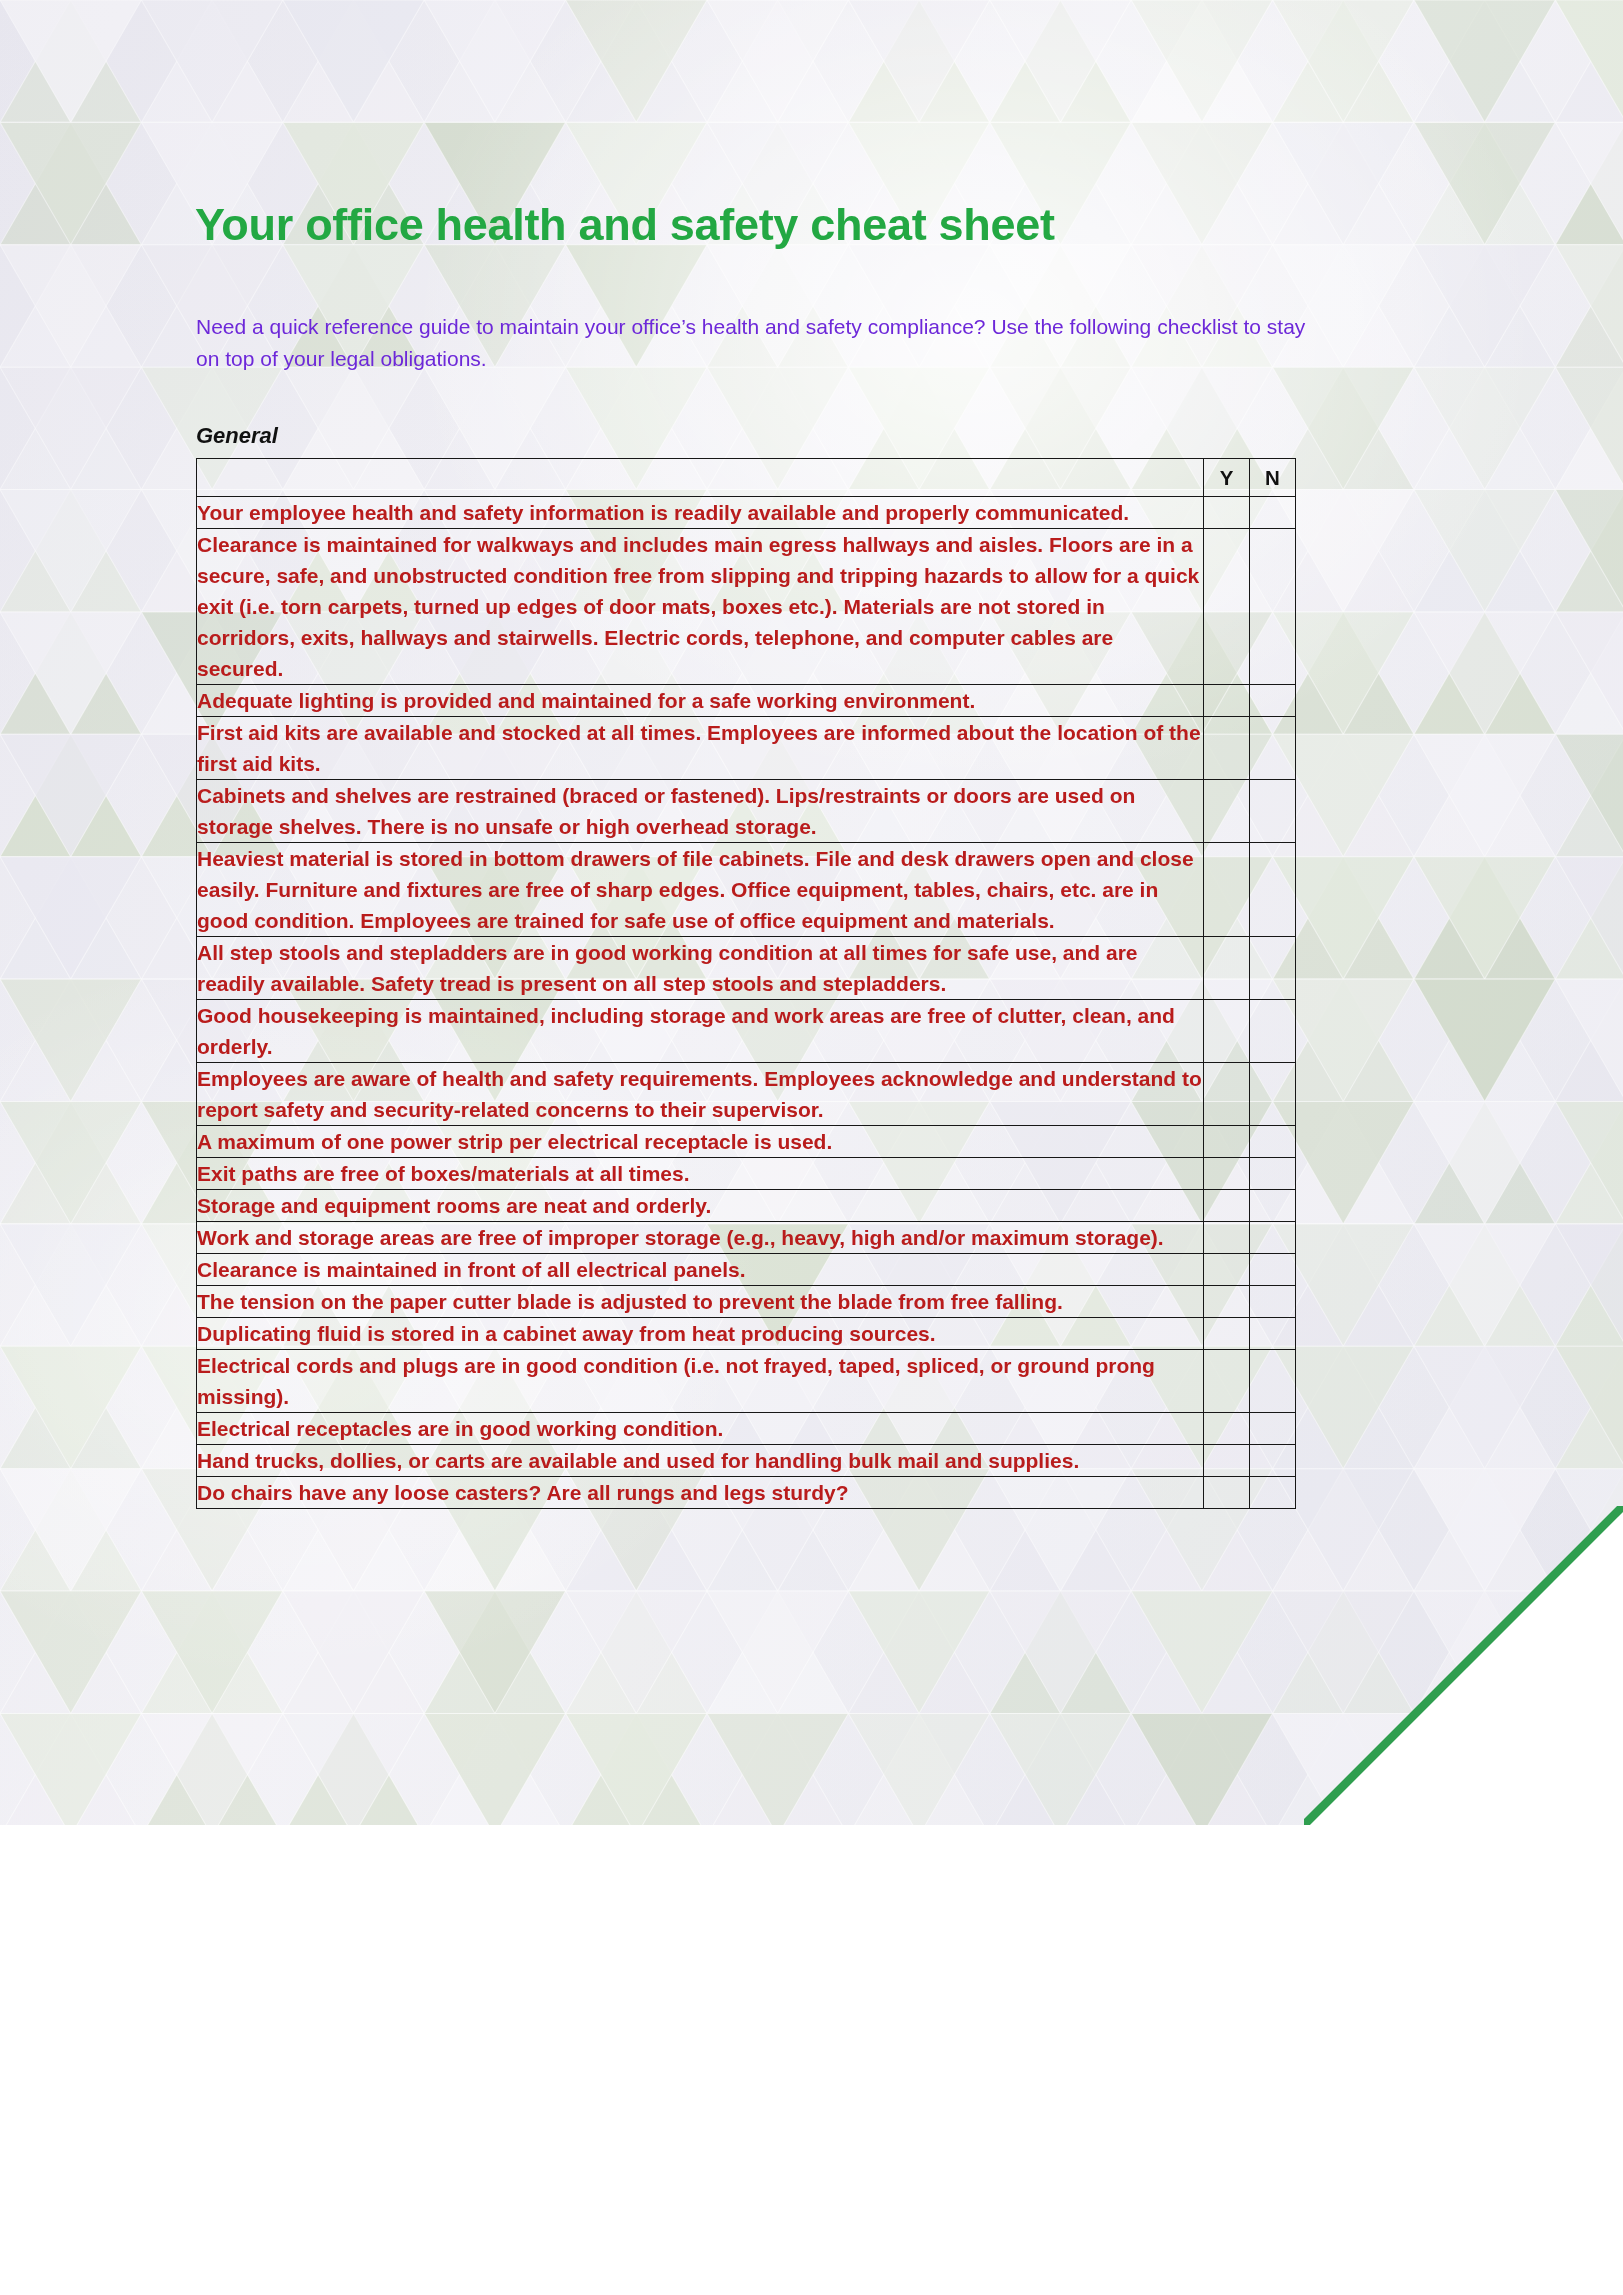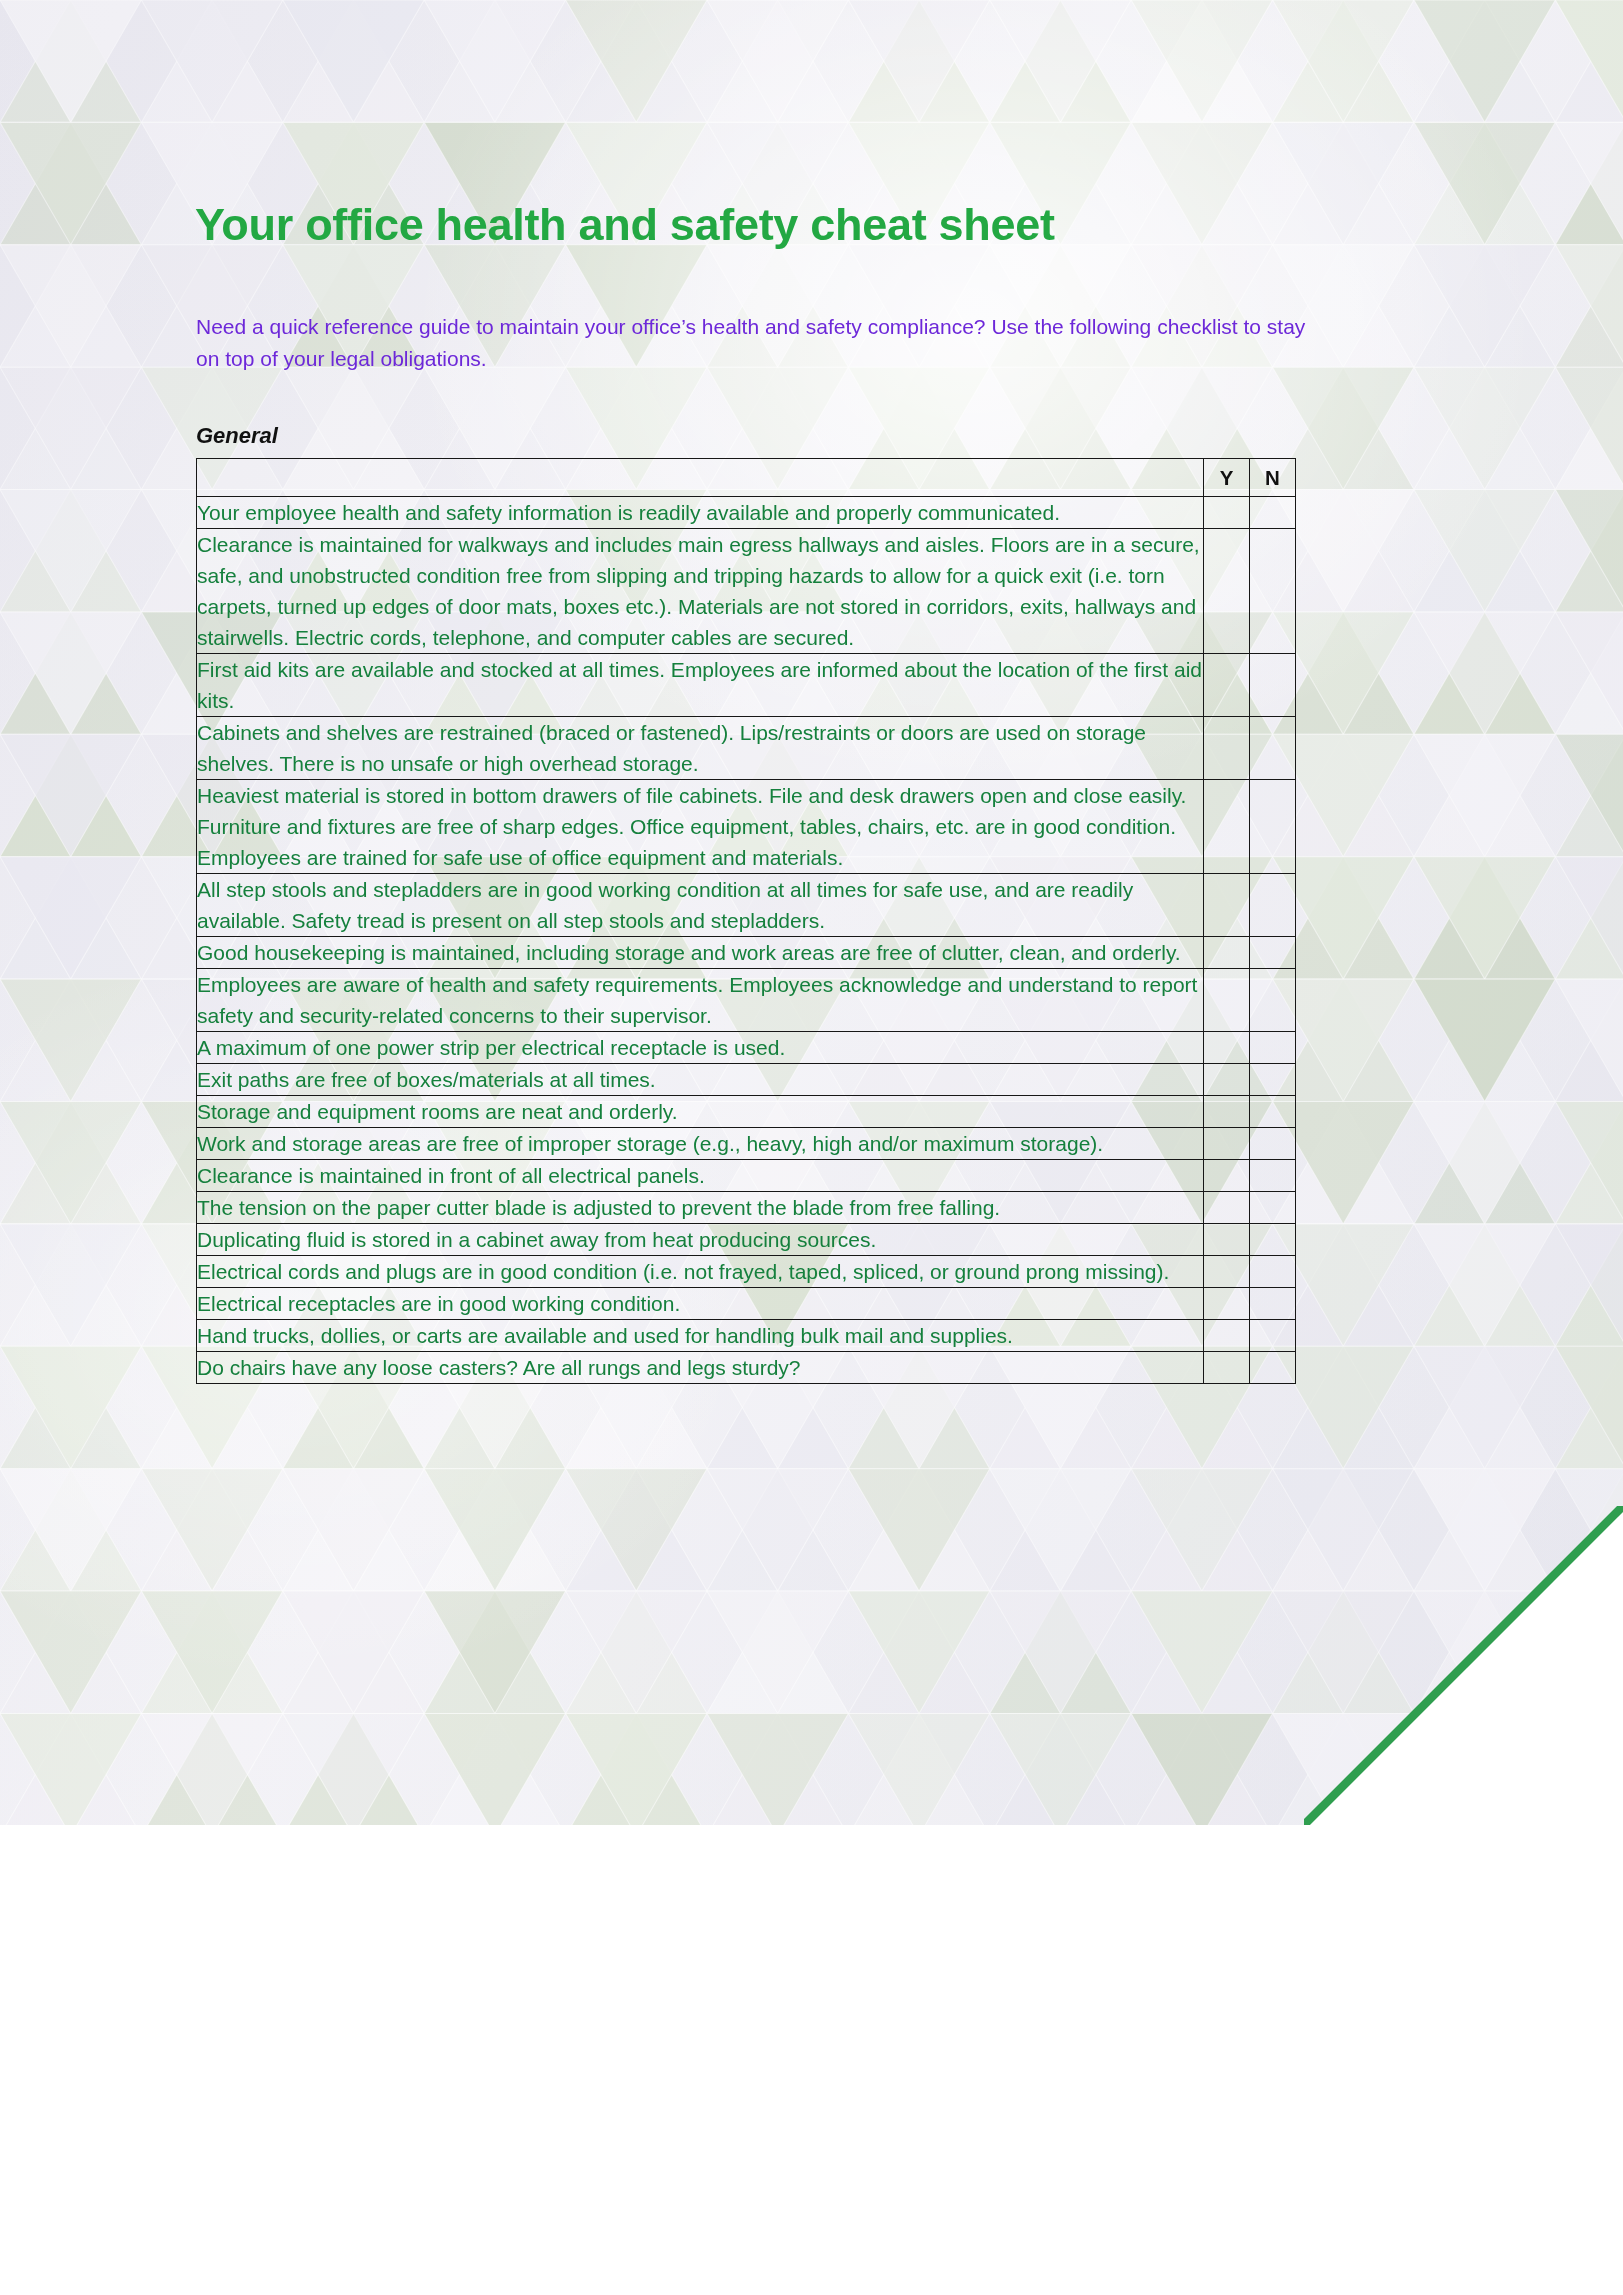--- a/index.html
+++ b/index.html
@@ -104,23 +104,23 @@
     font-weight: bold;
     color: #111;
     vertical-align: middle;
     background: transparent;
   }
   #checklist-table thead th.head-item { border-right: 1.5px solid #171717; }
 
   .item-cell {
     font-size: 21px;
     line-height: 31px;
-    color: #15803d;
+    color: #b91c1c;
     padding: 3px 7.6px 5.3px 9px;
-    font-weight: normal;
+    font-weight: bold;
     margin-left: 44px;
   }
   .mark-cell { background: transparent; }
 
   
   #logo-block {
     position: absolute;
     left: 1285px;
     top: 2106px;
     width: 319px;
@@ -840,20 +840,25 @@
             <td class="item-cell">Your employee health and safety information is readily available and properly communicated.</td>
             <td class="mark-cell"></td>
             <td class="mark-cell"></td>
           </tr>
           <tr>
             <td class="item-cell">Clearance is maintained for walkways and includes main egress hallways and aisles. Floors are in a secure, safe, and unobstructed condition free from slipping and tripping hazards to allow for a quick exit (i.e. torn carpets, turned up edges of door mats, boxes etc.). Materials are not stored in corridors, exits, hallways and stairwells. Electric cords, telephone, and computer cables are secured.</td>
             <td class="mark-cell"></td>
             <td class="mark-cell"></td>
           </tr>
           <tr>
+            <td class="item-cell">Adequate lighting is provided and maintained for a safe working environment.</td>
+            <td class="mark-cell"></td>
+            <td class="mark-cell"></td>
+          </tr>
+          <tr>
             <td class="item-cell">First aid kits are available and stocked at all times. Employees are informed about the location of the first aid kits.</td>
             <td class="mark-cell"></td>
             <td class="mark-cell"></td>
           </tr>
           <tr>
             <td class="item-cell">Cabinets and shelves are restrained (braced or fastened). Lips/restraints or doors are used on storage shelves. There is no unsafe or high overhead storage.</td>
             <td class="mark-cell"></td>
             <td class="mark-cell"></td>
           </tr>
           <tr>

